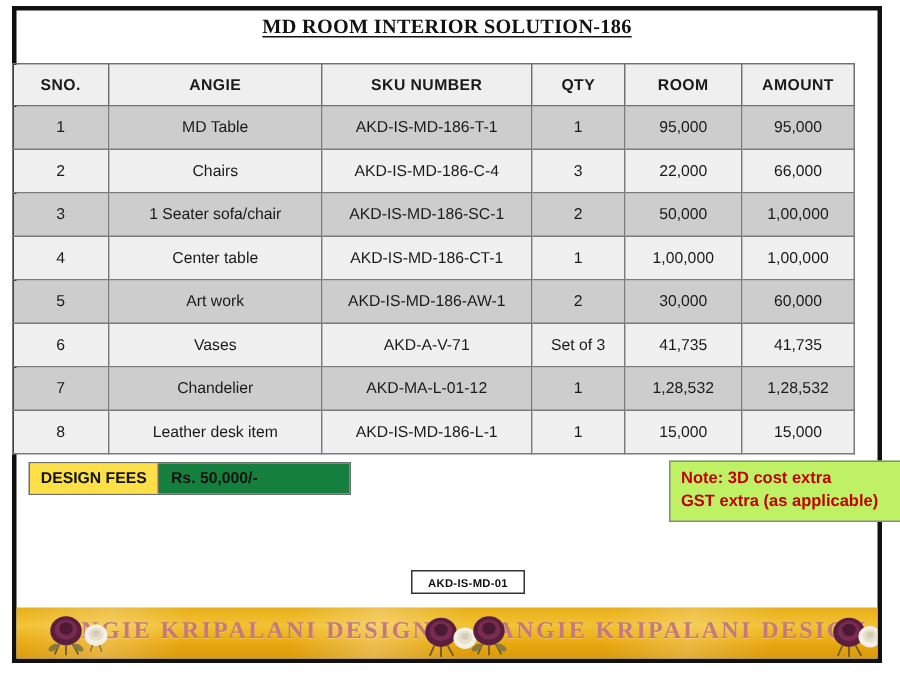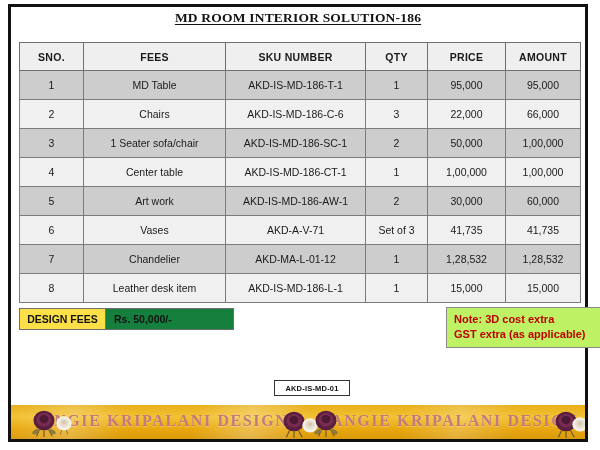--- a/index.html
+++ b/index.html
@@ -48,21 +48,21 @@
     font-size: 13.5px;
     letter-spacing: 0.2px;
     color: #121212;
     text-decoration: underline;
     text-underline-offset: 2px;
   }
 
   
   #quote-table {
     position: absolute;
-    left: 19px;
+    left: 8px;
     top: 42px;
     width: 561px;
     border-collapse: collapse;
     table-layout: fixed;
     font-size: 10.5px;
     color: #1a1a1a;
     padding-left: 40px;
   }
   #quote-table th, #quote-table td {
     border: 1px solid #7b7b7b;
@@ -254,40 +254,40 @@
       <col class="col-sno">
         <col class="col-item">
         <col class="col-sku">
       <col class="col-qty">
         <col class="col-price">
         <col class="col-amount">
     </colgroup>
     <thead>
       <tr>
         <th>SNO.</th>
-        <th>FEES</th>
+        <th>ANGIE</th>
         <th>SKU NUMBER</th>
         <th>QTY</th>
-        <th>PRICE</th>
+        <th>ROOM</th>
         <th>AMOUNT</th>
       </tr>
     </thead>
     <tbody>
       <tr class="row-dark">
         <td>1</td>
         <td>MD Table</td>
         <td>AKD-IS-MD-186-T-1</td>
         <td>1</td>
         <td>95,000</td>
         <td>95,000</td>
       </tr>
       <tr class="row-light">
         <td>2</td>
         <td>Chairs</td>
-        <td>AKD-IS-MD-186-C-6</td>
+        <td>AKD-IS-MD-186-C-4</td>
         <td>3</td>
         <td>22,000</td>
         <td>66,000</td>
       </tr>
       <tr class="row-dark">
         <td>3</td>
         <td>1 Seater sofa/chair</td>
         <td>AKD-IS-MD-186-SC-1</td>
         <td>2</td>
         <td>50,000</td>

